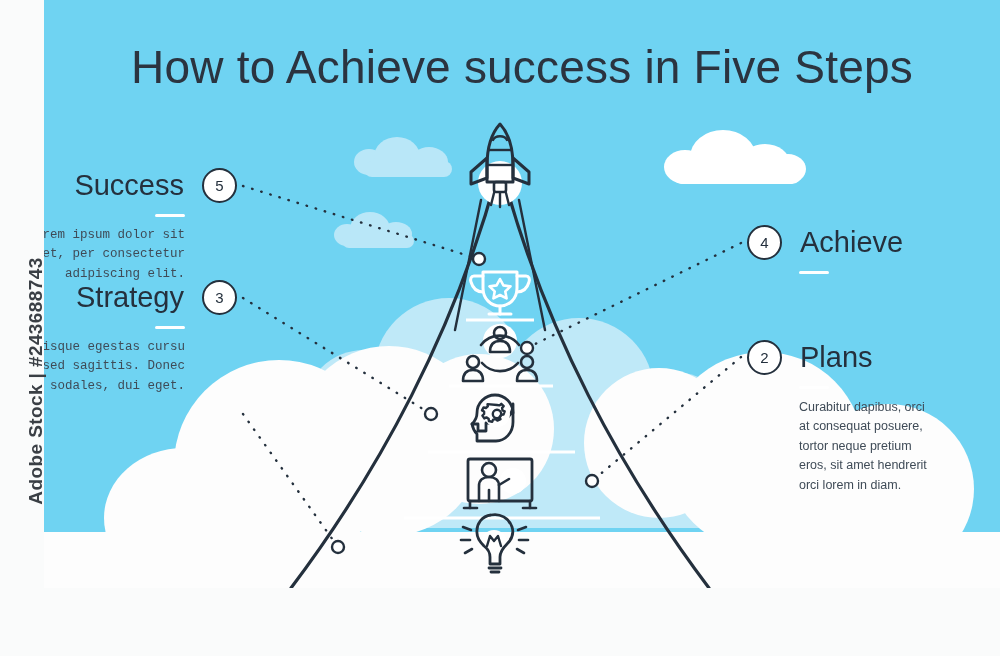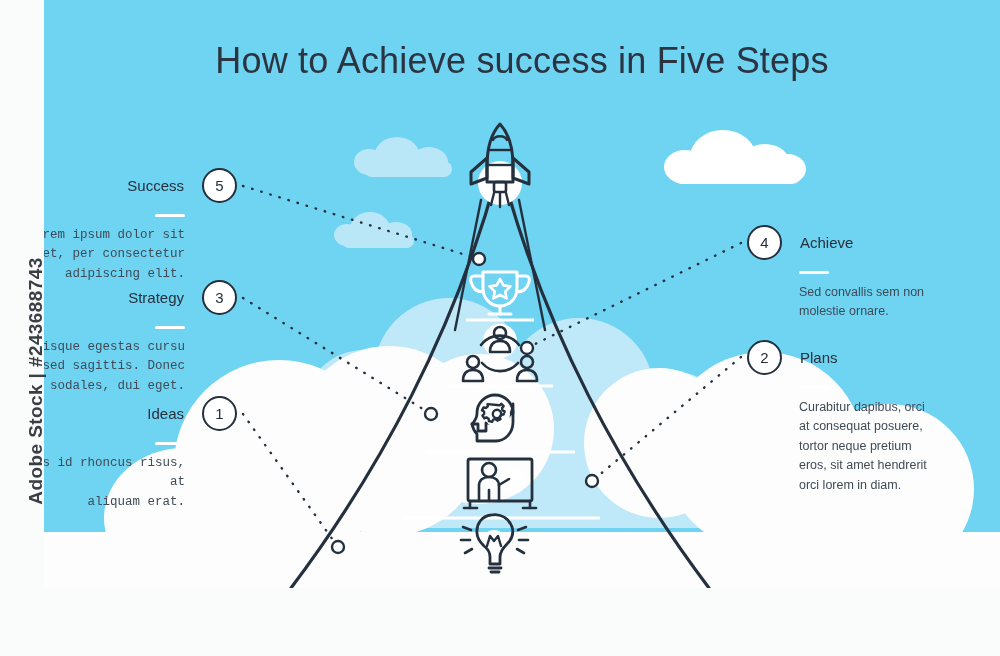--- a/index.html
+++ b/index.html
@@ -34,31 +34,31 @@
 
   
   .bank{position:absolute;left:0;bottom:0;width:956px;height:300px;}
   .bank i{position:absolute;border-radius:50%;display:block;background:#fdfdfd;}
   .bank .base{border-radius:0;left:0;bottom:0;width:956px;height:40px;background:#fdfdfd;}
   .bankblue i{background:#bfe9f8;}
 
   
   .title{
     position:absolute;left:0;top:40px;width:956px;text-align:center;
-    font-size:36px;color:#2b3440;letter-spacing:.2px;
+    font-size:46px;color:#2b3440;letter-spacing:.2px;
     z-index:20;
   }
 
   
   .block{position:absolute;z-index:25;}
   .block .head{
     display:flex;align-items:center;
   }
   .head-label{
-    font-size:15px;color:#25303d;white-space:nowrap;line-height:1;
+    font-size:29px;color:#25303d;white-space:nowrap;line-height:1;
   }
   .rule{
     height:3px;width:30px;background:#ffffff;border-radius:2px;margin-top:11px;
   }
   .para{
     font-size:12.5px;line-height:1.55;color:#3f4b57;margin-top:9px;white-space:pre-line;
   }
   .left .head{justify-content:flex-end;}
   .left .head-label{margin-right:18px;}
   .left .rule{margin-left:auto;margin-right:52px;}
@@ -276,38 +276,27 @@
     <div class="head">
       <span class="head-label">Strategy</span>
       <span class="badge">3</span>
     </div>
     <div class="rule"></div>
     <div class="para">Quisque egestas cursu
 ser sed sagittis. Donec
 sodales, dui eget.</div>
   </div>
 
-  <div class="block left" style="left:0;top:396px;width:237px;">
-    <div class="head">
-      <span class="head-label">Ideas</span>
-      <span class="badge">1</span>
-    </div>
-    <div class="rule"></div>
-    <div class="para">Duis id rhoncus risus, at
-aliquam erat.</div>
-  </div>
 
   <div class="block right" style="left:747px;top:225px;width:253px;">
     <div class="head">
       <span class="badge">4</span>
       <span class="head-label">Achieve</span>
     </div>
     <div class="rule"></div>
-    <div class="para">Sed convallis sem non
-molestie ornare.</div>
   </div>
 
   <div class="block right" style="left:747px;top:340px;width:253px;">
     <div class="head">
       <span class="badge">2</span>
       <span class="head-label">Plans</span>
     </div>
     <div class="rule"></div>
     <div class="para">Curabitur dapibus, orci
 at consequat posuere,

